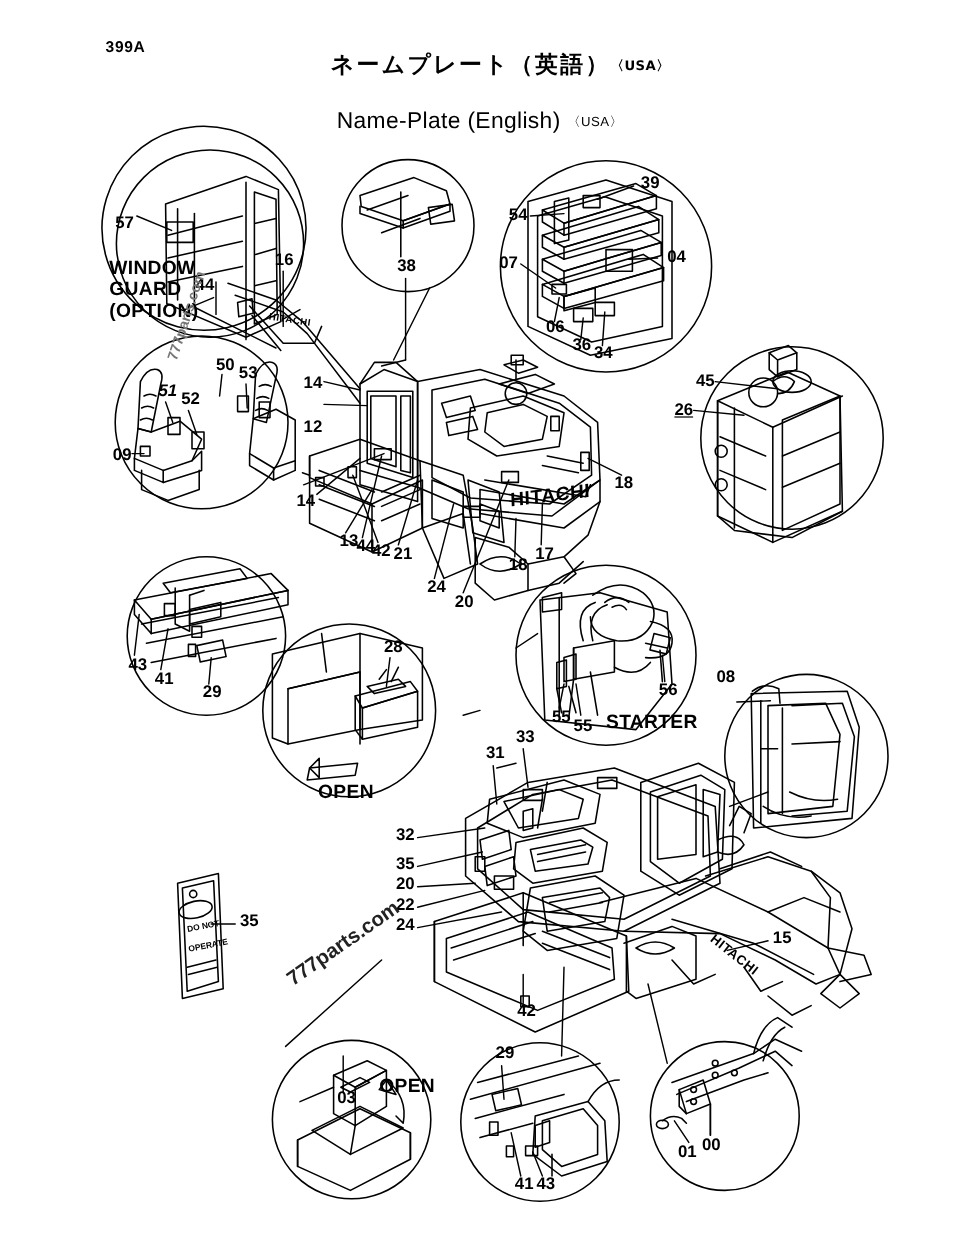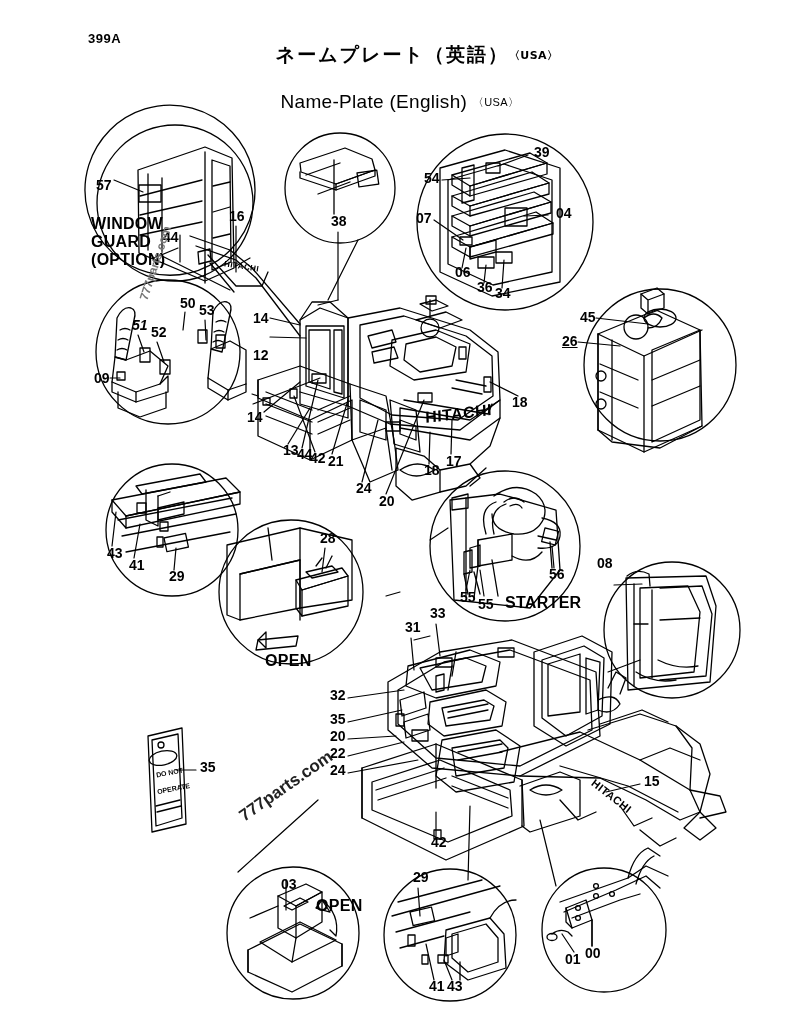--- a/index.html
+++ b/index.html
@@ -601,21 +601,21 @@
     <div class="lbl" style="left:405px; top:620px;">31</div>
     <div class="lbl" style="left:430px; top:606px;">33</div>
     <div class="lbl" style="left:330px; top:688px;">32</div>
     <div class="lbl" style="left:330px; top:712px;">35</div>
     <div class="lbl" style="left:330px; top:729px;">20</div>
     <div class="lbl" style="left:330px; top:746px;">22</div>
     <div class="lbl" style="left:330px; top:763px;">24</div>
     <div class="lbl" style="left:644px; top:774px;">15</div>
     <div class="lbl" style="left:200px; top:760px;">35</div>
     <div class="lbl" style="left:431px; top:835px;">42</div>
-    <div class="lbl" style="left:281px; top:877px;">03</div>
+    <div class="lbl" style="left:281px; top:907px;">03</div>
     <div class="lbl" style="left:413px; top:870px;">29</div>
     <div class="lbl" style="left:429px; top:979px;">41</div>
     <div class="lbl" style="left:447px; top:979px;">43</div>
     <div class="lbl" style="left:565px; top:952px;">01</div>
     <div class="lbl" style="left:585px; top:946px;">00</div>
   </div>
 
   <div>
     <div class="txt" style="left:91px; top:214px;">WINDOW</div>
     <div class="txt" style="left:91px; top:232px;">GUARD</div>

